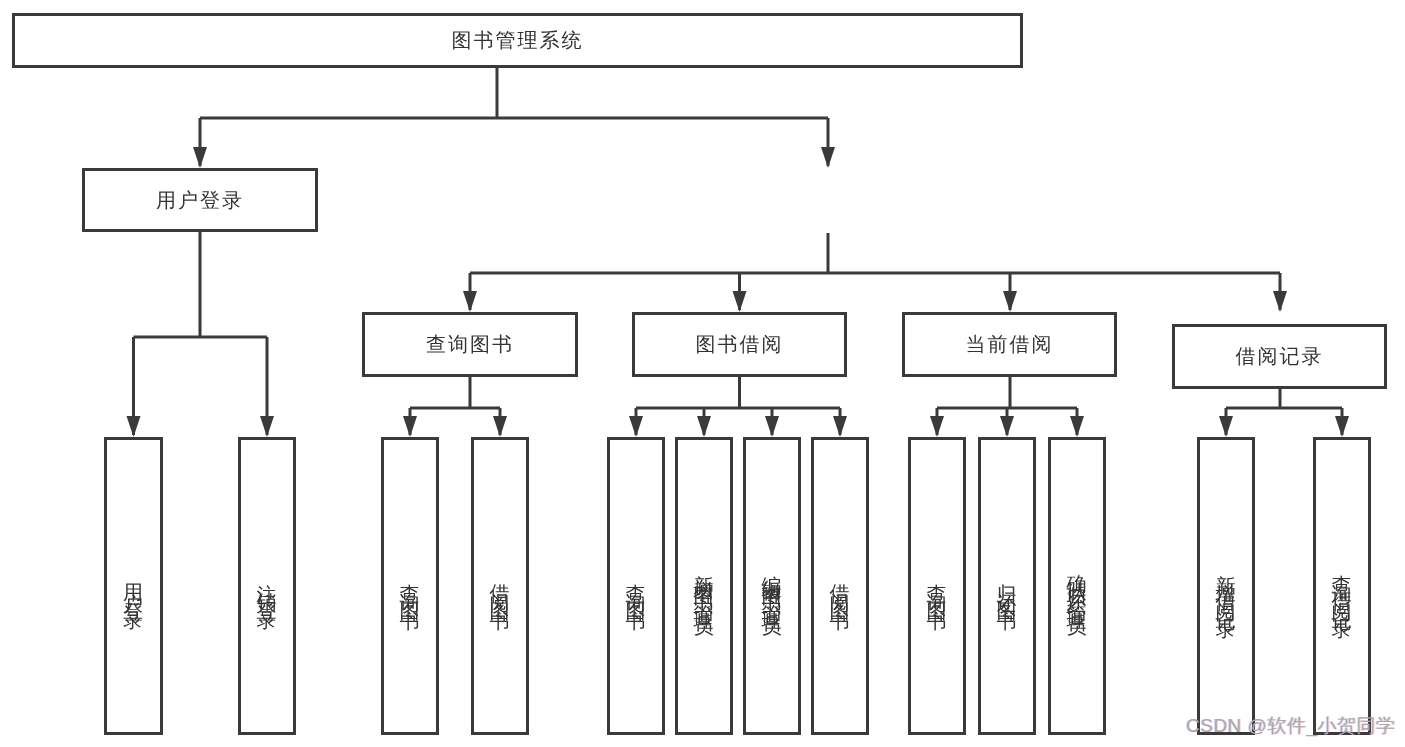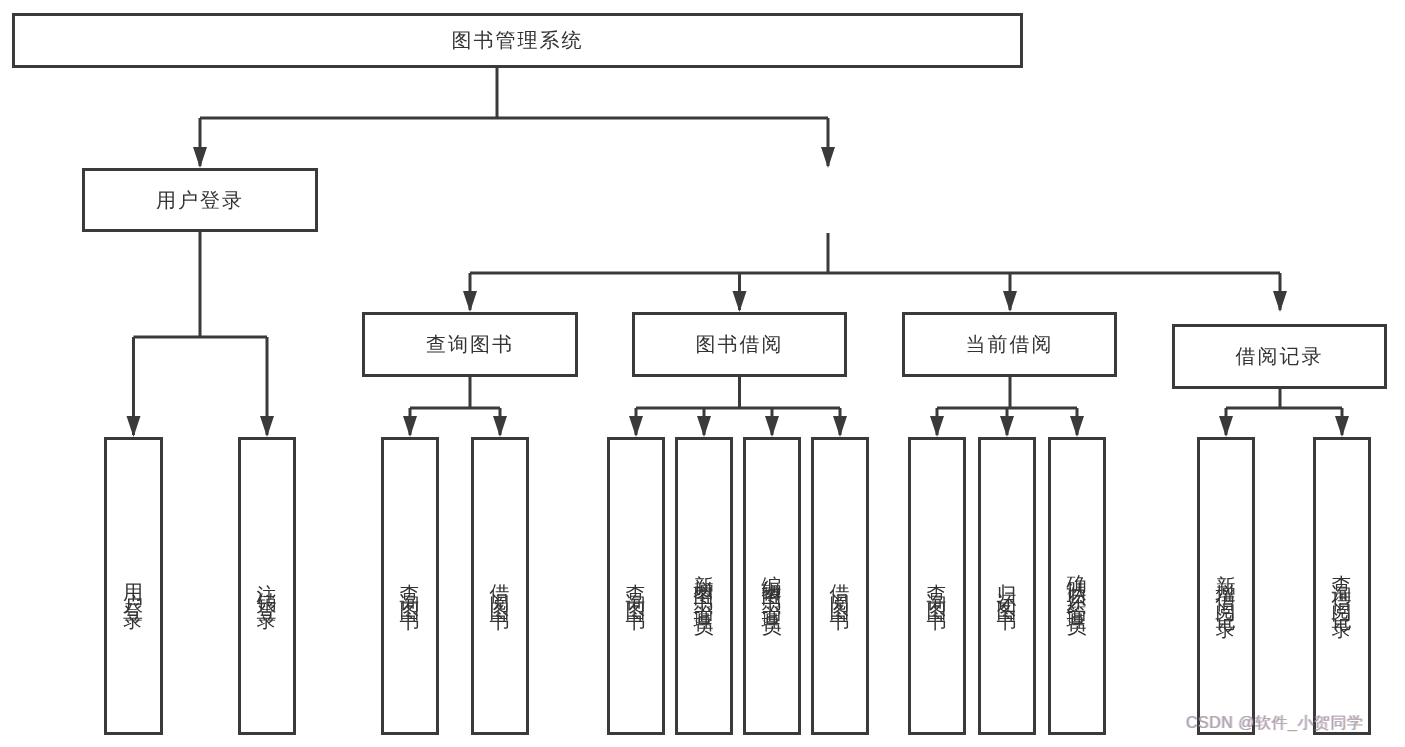--- a/index.html
+++ b/index.html
@@ -34,21 +34,21 @@
     writing-mode:vertical-rl;
     text-orientation:mixed;
     letter-spacing:9px;
     font-size:20px;
     line-height:1;
   }
   .leaf.long{letter-spacing:6px;}
   .watermark{
     position:absolute;
     left:1186px;top:713px;
-    font-size:16px;
+    font-size:19px;
     color:var(--watermark);
     letter-spacing:0.5px;
     white-space:nowrap;
     text-shadow:1px 0 rgba(255,90,90,0.28),-1px 0 rgba(90,120,255,0.28);
     z-index:5;
   }
 </style>
 </head>
 <body>
 

